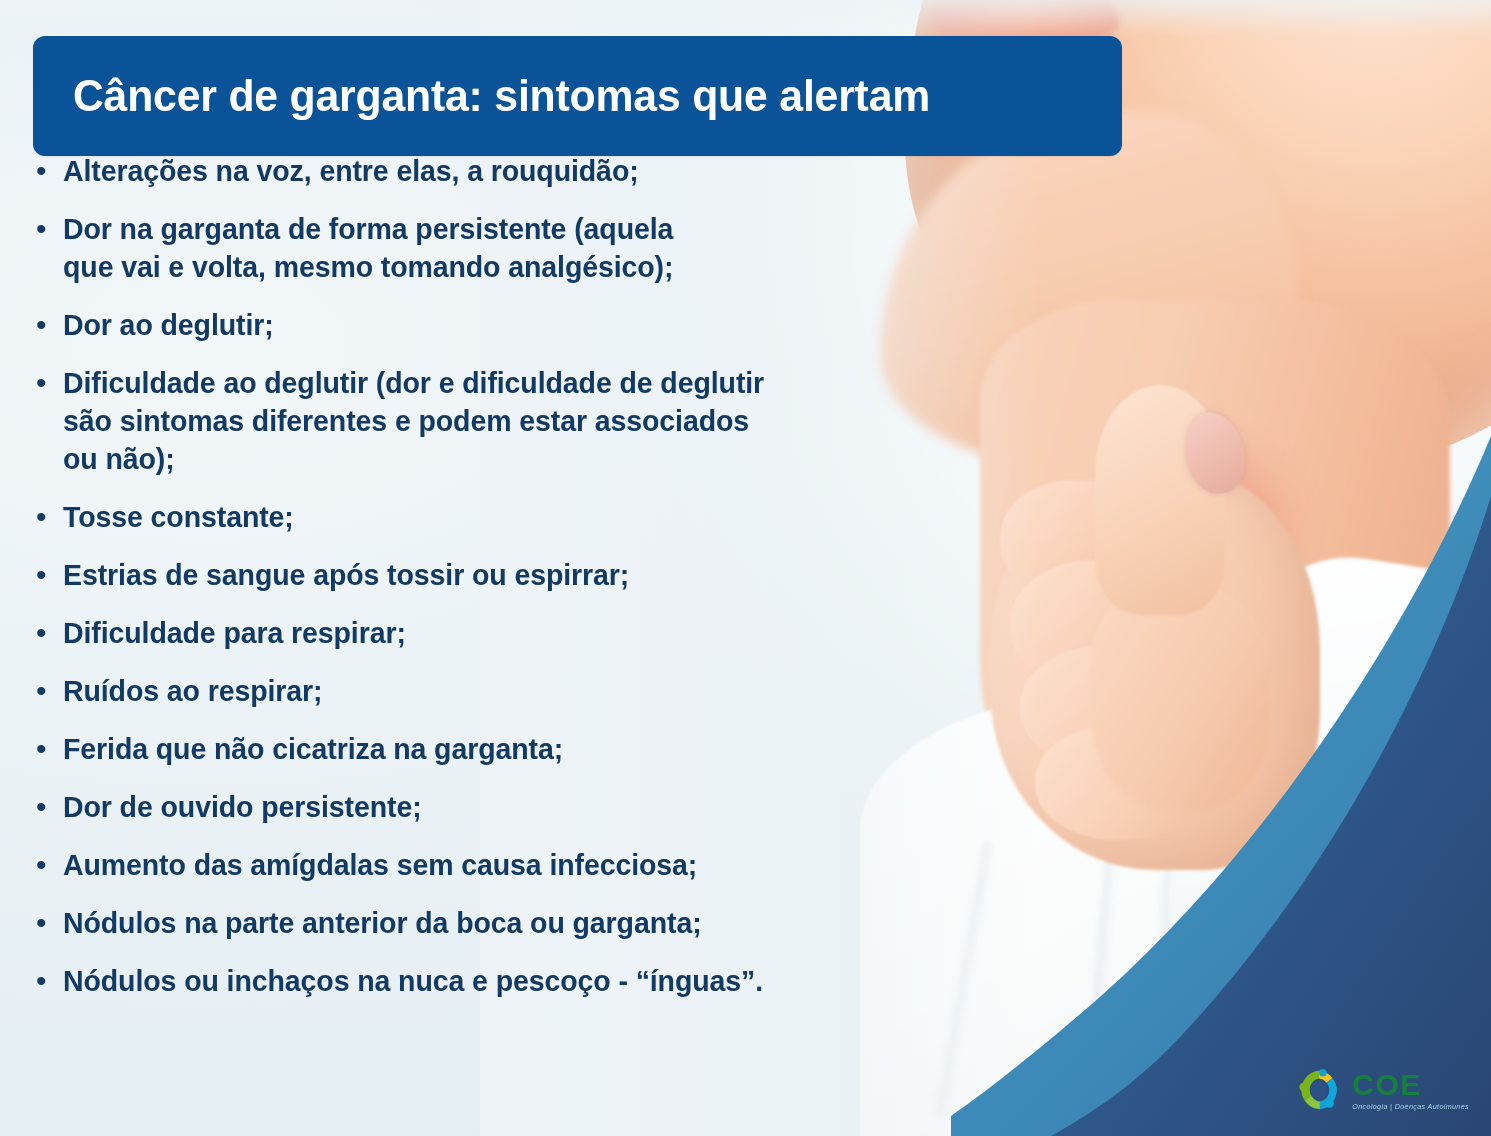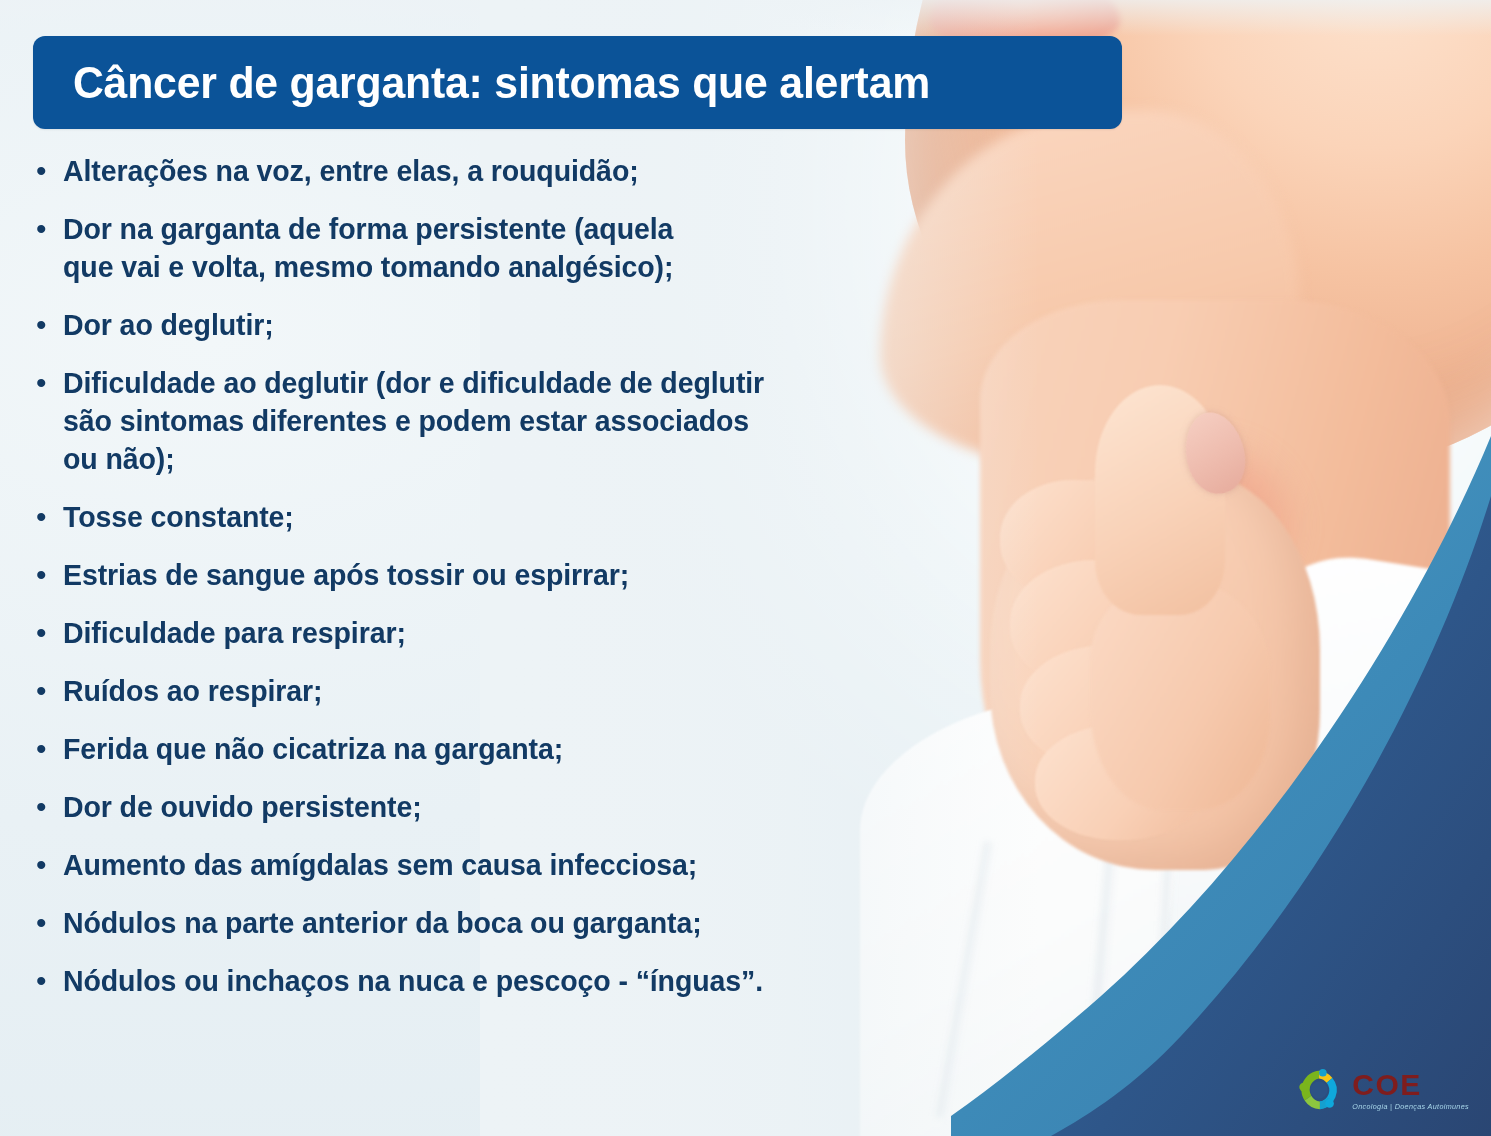--- a/index.html
+++ b/index.html
@@ -154,21 +154,21 @@
   .corner-wrap{
     position:absolute; right:0; bottom:0;
     width:540px; height:700px;
     pointer-events:none;
   }
   .corner-wrap svg{ display:block; width:100%; height:100%; }
 
   
   #title-bar{
     position:absolute; left:33px; top:36px;
-    width:1089px; height:93px;
+    width:1089px; height:120px;
     background:#0b5398;
     border-radius:12px;
     display:flex; align-items:center;
     box-shadow:0 1px 2px rgba(0,0,0,.08);
   }
   #title-bar .title-text{
     color:#ffffff;
     font-family:"Liberation Sans", sans-serif;
     font-weight:700;
     font-size:45px;
@@ -212,21 +212,21 @@
 
   
   #coe-logo{
     position:absolute;
     right:22px; bottom:22px;
     display:flex; align-items:center; gap:9px;
   }
   #coe-logo .logo-mark{ width:48px; height:48px; display:block; }
   #coe-logo .logo-words{ display:flex; flex-direction:column; line-height:1; }
   #coe-logo .logo-name{
-    color:#7f1d1d; font-weight:700; font-size:30px; letter-spacing:1.5px;
+    color:#15803d; font-weight:700; font-size:30px; letter-spacing:1.5px;
     font-family:"Liberation Sans", sans-serif;
   }
   #coe-logo .logo-tag{
     color:#a9d7ea; font-size:7.2px; letter-spacing:.35px; margin-top:3px;
     font-family:"Liberation Sans", sans-serif; white-space:nowrap;font-style:italic;
   }
 </style>
 </head>
 <body>
 

